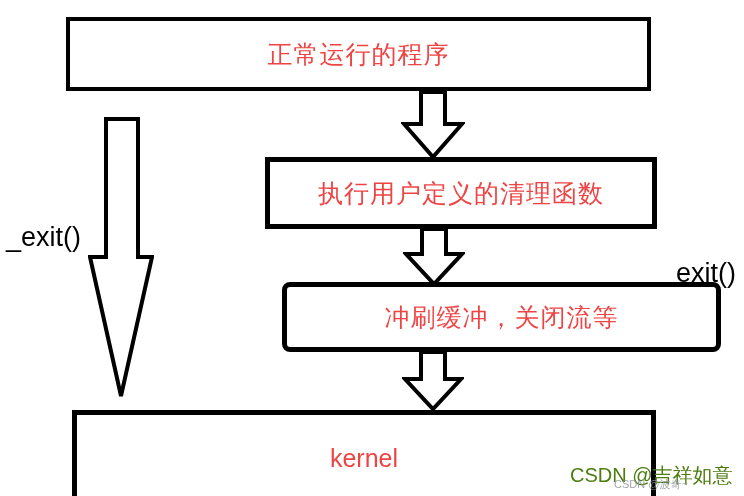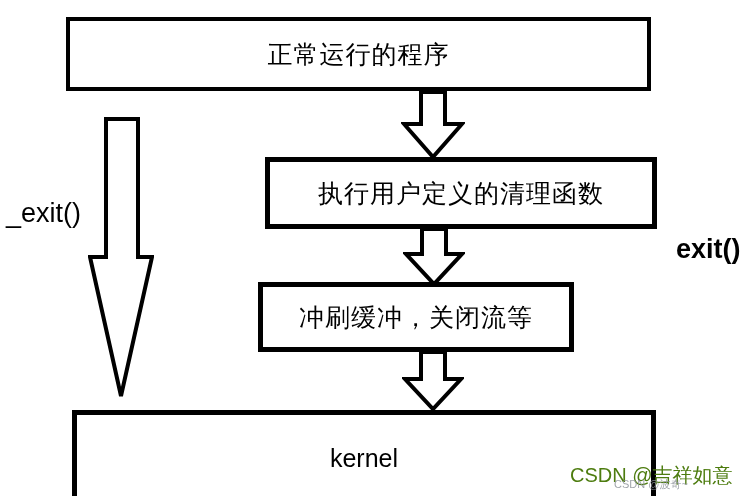--- a/index.html
+++ b/index.html
@@ -21,46 +21,47 @@
     background: #ffffff;
   }
   .fbox {
     position: absolute;
     box-sizing: border-box;
     background: #ffffff;
     border: 4px solid #000000;
     display: flex;
     align-items: center;
     justify-content: center;
-    color: #000000;
+    color: #ef4444;
     font-size: 25px;
     letter-spacing: 1px;
   }
   #box-program { left: 66px; top: 17px;  width: 585px; height: 74px; }
   #box-cleanup { left: 265px; top: 157px; width: 392px; height: 72px; border-width: 5px; }
-  #box-flush   { left: 258px; top: 282px; width: 316px; height: 70px; border-width: 5px; }
+  #box-flush   { left: 282px; top: 282px; width: 439px; height: 70px; border-width: 5px; border-radius: 8px; }
   #box-kernel  { left: 72px; top: 410px; width: 584px; height: 96px; border-width: 5px;
                  font-family: "Liberation Sans", sans-serif; letter-spacing: 0; }
   .arrow {
     position: absolute;
     line-height: 0;
   }
   #arrow-1 { left: 401px; top: 90px; }
   #arrow-2 { left: 403px; top: 227px; }
   #arrow-3 { left: 402px; top: 350px; }
   #arrow-exit-long { left: 88px; top: 117px; }
   .side-label {
     position: absolute;
     color: #000000;
     font-family: "Liberation Sans", sans-serif;
     font-size: 27px;
     white-space: nowrap;
+    margin-top: 24px;
   }
   #label-underscore-exit { left: 6px; top: 198px; }
-  #label-exit { left: 676px; top: 234px; font-weight: bold; }
+  #label-exit { left: 676px; top: 234px; }
   .watermark {
     position: absolute;
     font-family: "Liberation Sans", sans-serif;
     white-space: nowrap;
     z-index: 5;
     pointer-events: none;
   }
   #watermark-primary {
     left: 570px; top: 462px;
     font-size: 20px;

